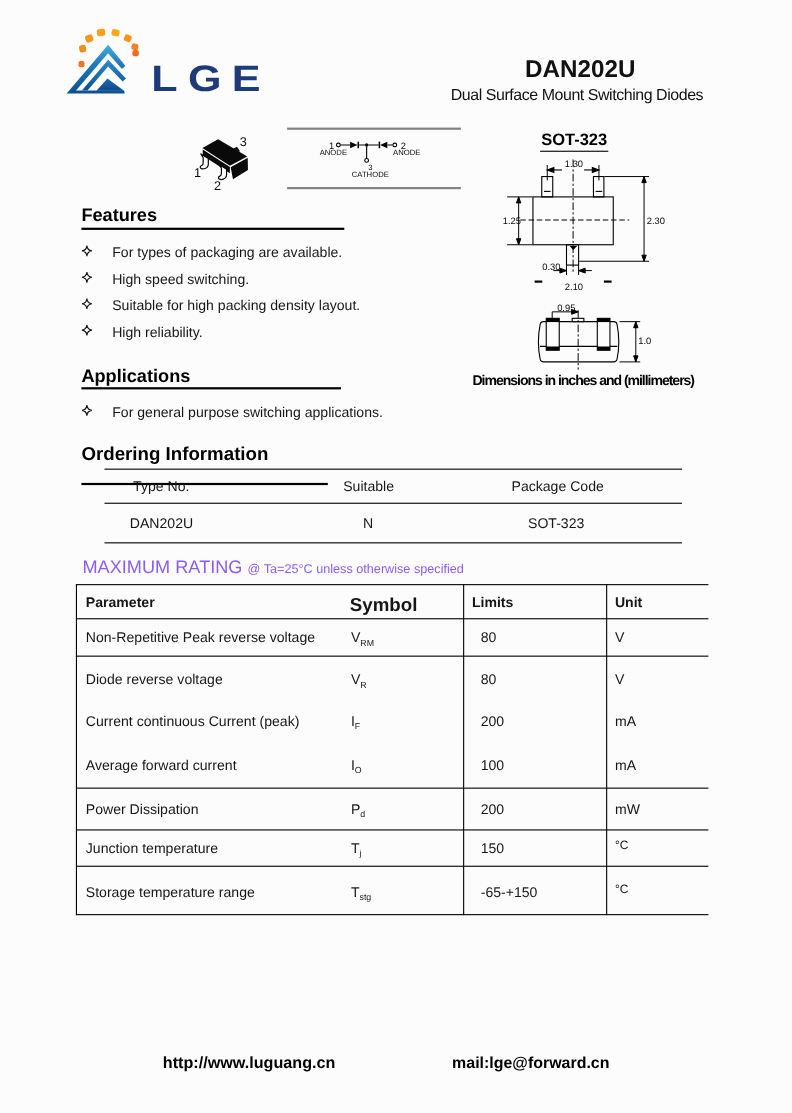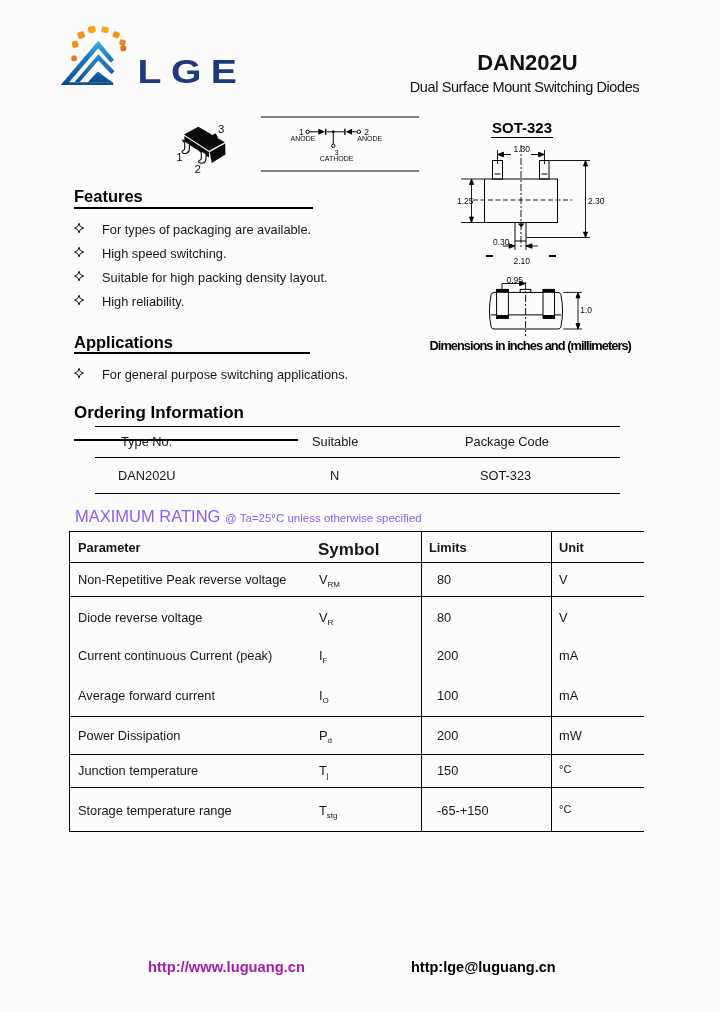--- a/index.html
+++ b/index.html
@@ -294,14 +294,14 @@
 <div class="abs" style="left:78px;top:763px;font-size:12.8px">Junction temperature</div>
 <div class="abs" style="left:319px;top:763px;font-size:12.8px">T<sub>j</sub></div>
 <div class="abs" style="left:437px;top:763px;font-size:12.8px">150</div>
 <div class="abs" style="left:559px;top:763px;font-size:11px">°C</div>
 
 <div class="abs" style="left:78px;top:802.5px;font-size:12.8px">Storage temperature range</div>
 <div class="abs" style="left:319px;top:802.5px;font-size:12.8px">T<sub>stg</sub></div>
 <div class="abs" style="left:437px;top:802.5px;font-size:12.8px">-65-+150</div>
 <div class="abs" style="left:559px;top:802.5px;font-size:11px">°C</div>
 
-<div class="abs b" style="left:148px;top:959px;font-size:14.7px;color:#a21caf">http://www.luguang.cn</div>
-<div class="abs b" style="left:411px;top:959px;font-size:14.5px;color:#000">http:lge@luguang.cn</div>
+<div class="abs b" style="left:148px;top:959px;font-size:14.7px;color:#000000">http://www.luguang.cn</div>
+<div class="abs b" style="left:411px;top:959px;font-size:14.5px;color:#000">mail:lge@forward.cn</div>
 
 </body></html>

